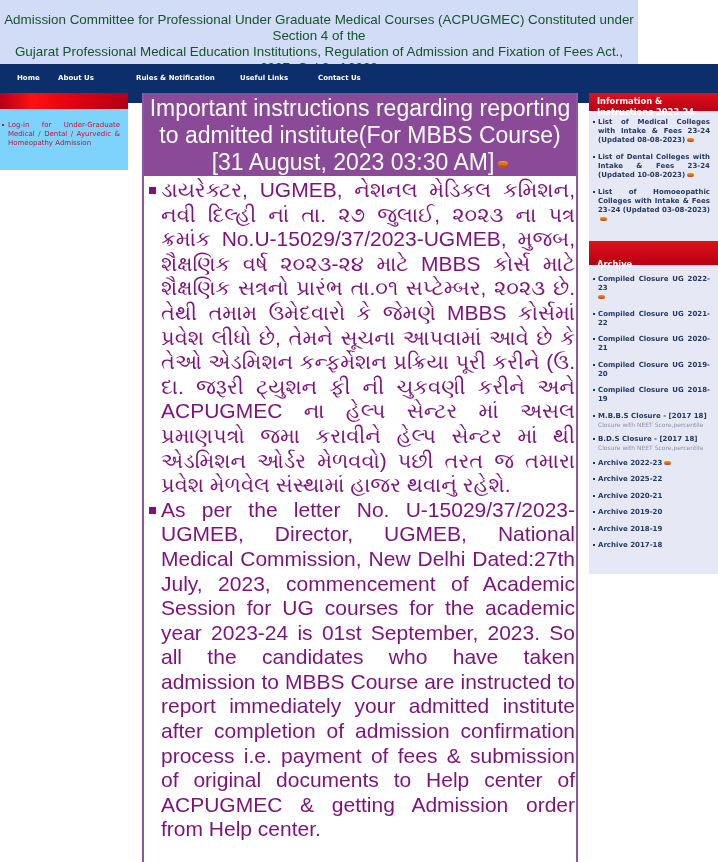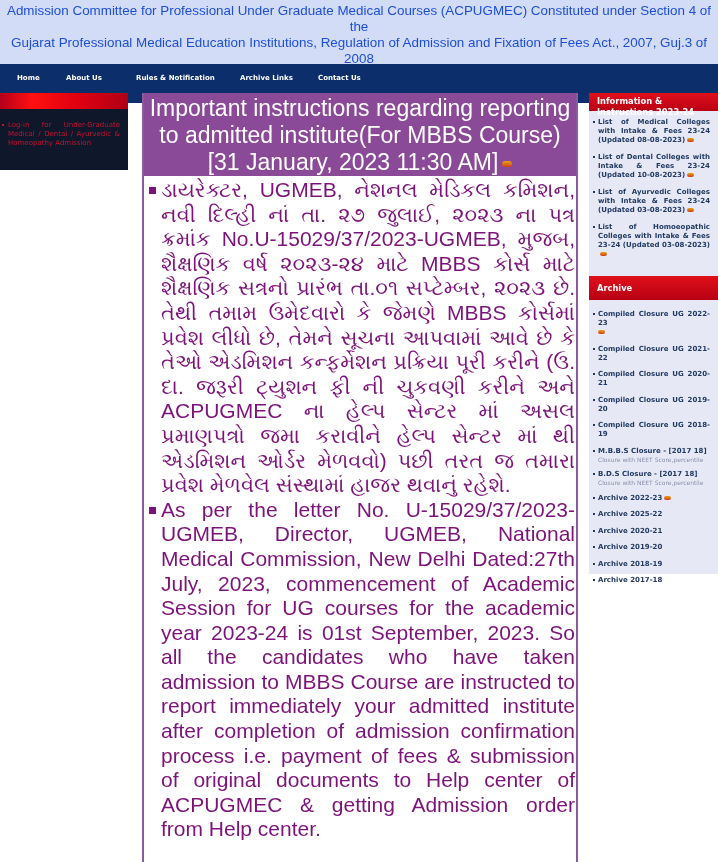--- a/index.html
+++ b/index.html
@@ -1,84 +1,83 @@
 <!DOCTYPE html>
 <html><head>
 <meta charset="utf-8">
 <style>
   * { box-sizing: border-box; margin: 0; padding: 0; }
   html, body { width: 718px; height: 862px; overflow: hidden; background: #ffffff; font-family: "Liberation Sans", sans-serif; }
-  .header { position: absolute; left: 0; top: 0; width: 718px; height: 64px; background: #d3dcf6; text-align: center; color: #1d4ed8; font-size: 13.4px; line-height: 16px; padding-top: 3px; font-family: "Liberation Sans", sans-serif; }
+  .header { position: absolute; left: 0; top: 0; width: 638px; height: 64px; background: #d3dcf6; text-align: center; color: #14532d; font-size: 13.4px; line-height: 16px; padding-top: 12px; font-family: "Liberation Sans", sans-serif; }
   .header span { display: block; }
   .nav { position: absolute; left: 0; top: 64px; width: 718px; height: 39px; background: #0c2f6b; display: flex; align-items: center; }
   .nav a { color: #fff; font-size: 7px; font-weight: bold; text-decoration: none; font-family: "DejaVu Sans", sans-serif; position: absolute; top: 10px; }
-  .left-panel { position: absolute; left: 0; top: 93px; width: 128px; height: 77px; background: #0f172a; }
+  .left-panel { position: absolute; left: 0; top: 93px; width: 128px; height: 77px; background: #7dd3fc; }
   .red-bar { height: 16px; background: linear-gradient(90deg, #b4001a 0%, #ff1010 25%, #e00010 60%, #b00016 100%); }
   .left-panel ul { list-style: none; padding: 12px 8px 0 8px; }
   .left-panel li { font-size: 7px; line-height: 9px; color: #c8102e; text-align: justify; font-family: "DejaVu Sans", sans-serif; position: relative; }
   .left-panel li::before { content: ""; position: absolute; left: -6px; top: 3px; width: 2px; height: 2px; background: #c8102e; }
   .content { position: absolute; left: 142px; top: 93px; width: 436px; height: 780px; border: 2px solid #8c5a9c; border-top: none; background: #fff; }
   .content-title { background: #8b4a98; color: #fff; font-size: 23px; line-height: 27px; text-align: center; padding: 2px 4px 3px 4px; height: 83px; }
   .new-icon { display: inline-block; width: 10px; height: 6px; background: linear-gradient(#e8a01a,#d04010); border-radius: 3px; vertical-align: middle; margin-left: 4px; }
   .content ul { list-style: none; padding: 2px 0 0 17px; }
   .content li { color: #7d137a; font-size: 21px; line-height: 24.6px; text-align: justify; position: relative; padding-right: 1px; }
   .content li::before { content: ""; position: absolute; left: -12px; top: 9px; width: 7px; height: 7px; background: #7d137a; }
   .right-panel { position: absolute; left: 589px; top: 93px; width: 129px; height: 481px; background: #e6e9f5; }
   .right-head { background: linear-gradient(180deg, #e0101a, #b80014); color: #fff; font-size: 8.3px; font-weight: bold; line-height: 11px; padding: 3px 8px 3px 8px; font-family: "DejaVu Sans", sans-serif; }
   .right-head.h1 { height: 18px; }
-  .right-head.h2 { height: 24px; margin-top: 17px; padding-top: 7px; }
+  .right-head.h2 { height: 24px; margin-top: 17px; padding-top: 18px; }
   .right-panel ul { list-style: none; padding: 7px 8px 0 9px; }
   .right-panel li { font-size: 7px; line-height: 9px; color: #223a63; font-weight: bold; text-align: justify; position: relative; margin-bottom: 8px; font-family: "DejaVu Sans", sans-serif; }
   .right-panel li::before { content: ""; position: absolute; left: -5px; top: 3px; width: 2px; height: 2px; background: #223a63; }
   .right-panel li small { display: block; font-weight: normal; color: #8a8fa8; font-size: 6px; line-height: 7px; }
   .mini-new { display: inline-block; width: 7px; height: 4px; background: linear-gradient(#e8a01a,#d04010); border-radius: 2px; vertical-align: middle; margin-left: 2px; }
   .info-list li { margin-bottom: 8px; }
   .arch-list { padding-top: 10px !important; }
   .arch-list li { margin-bottom: 7.5px; }
 </style>
 </head>
 <body>
 
 <div class="header">
   <span>Admission Committee for Professional Under Graduate Medical Courses (ACPUGMEC) Constituted under Section 4 of the</span>
   <span>Gujarat Professional Medical Education Institutions, Regulation of Admission and Fixation of Fees Act., 2007, Guj.3 of 2008</span>
   <span>Government of Gujarat, Gandhinagar</span>
 </div>
 
 <nav class="nav">
   <a href="#" style="left:17px">Home</a>
-  <a href="#" style="left:66px">About Us</a>
+  <a href="#" style="left:58px">About Us</a>
   <a href="#" style="left:136px">Rules &amp; Notification</a>
-  <a href="#" style="left:240px">Archive Links</a>
+  <a href="#" style="left:240px">Useful Links</a>
   <a href="#" style="left:318px">Contact Us</a>
 </nav>
 
 <aside class="left-panel">
   <div class="red-bar"></div>
   <ul>
     <li>Log-in for Under-Graduate Medical / Dental / Ayurvedic &amp; Homeopathy Admission</li>
   </ul>
 </aside>
 
 <main class="content">
   <div class="content-title">
-    <span>Important instructions regarding reporting to admitted institute(For MBBS Course) [31 January, 2023 11:30 AM]</span><span class="new-icon"></span>
+    <span>Important instructions regarding reporting to admitted institute(For MBBS Course) [31 August, 2023 03:30 AM]</span><span class="new-icon"></span>
   </div>
   <ul>
     <li>ડાયરેક્ટર, UGMEB, નેશનલ મેડિકલ કમિશન, નવી દિલ્હી નાં તા. ૨૭ જુલાઈ, ૨૦૨૩ ના પત્ર ક્રમાંક No.U-15029/37/2023-UGMEB, મુજબ, શૈક્ષણિક વર્ષ ૨૦૨૩-૨૪ માટે MBBS કોર્સ માટે શૈક્ષણિક સત્રનો પ્રારંભ તા.૦૧ સપ્ટેમ્બર, ૨૦૨૩ છે. તેથી તમામ ઉમેદવારો કે જેમણે MBBS કોર્સમાં પ્રવેશ લીધો છે, તેમને સૂચના આપવામાં આવે છે કે તેઓ એડમિશન કન્ફર્મેશન પ્રક્રિયા પૂરી કરીને (ઉ. દા. જરૂરી ટ્યુશન ફી ની ચુકવણી કરીને અને ACPUGMEC ના હેલ્પ સેન્ટર માં અસલ પ્રમાણપત્રો જમા કરાવીને હેલ્પ સેન્ટર માં થી એડમિશન ઓર્ડર મેળવવો) પછી તરત જ તમારા પ્રવેશ મેળવેલ સંસ્થામાં હાજર થવાનું રહેશે.</li>
     <li>As per the letter No. U-15029/37/2023-UGMEB, Director, UGMEB, National Medical Commission, New Delhi Dated:27th July, 2023, commencement of Academic Session for UG courses for the academic year 2023-24 is 01st September, 2023. So all the candidates who have taken admission to MBBS Course are instructed to report immediately your admitted institute after completion of admission confirmation process i.e. payment of fees &amp; submission of original documents to Help center of ACPUGMEC &amp; getting Admission order from Help center.</li>
   </ul>
 </main>
 
 <aside class="right-panel">
   <div class="right-head h1">Information &amp; Instructions 2023-24</div>
   <ul class="info-list">
     <li><span>List of Medical Colleges with Intake &amp; Fees 23-24 (Updated 08-08-2023)</span><span class="mini-new"></span></li>
     <li><span>List of Dental Colleges with Intake &amp; Fees 23-24 (Updated 10-08-2023)</span><span class="mini-new"></span></li>
-    <li><span>List of Ayurvedic Colleges with Intake &amp; Fees 23-24 (Updated 03-08-2023)</span><span class="mini-new"></span></li>
     <li><span>List of Homoeopathic Colleges with Intake &amp; Fees 23-24 (Updated 03-08-2023)</span><span class="mini-new"></span></li>
   </ul>
   <div class="right-head h2">Archive</div>
   <ul class="arch-list">
     <li><span>Compiled Closure UG 2022-23</span><br><span class="mini-new" style="margin-left:0"></span></li>
     <li><span>Compiled Closure UG 2021-22</span></li>
     <li><span>Compiled Closure UG 2020-21</span></li>
     <li><span>Compiled Closure UG 2019-20</span></li>
     <li><span>Compiled Closure UG 2018-19</span></li>
     <li><span>M.B.B.S Closure - [2017 18]</span><small>Closure with NEET Score,percentile</small></li>

